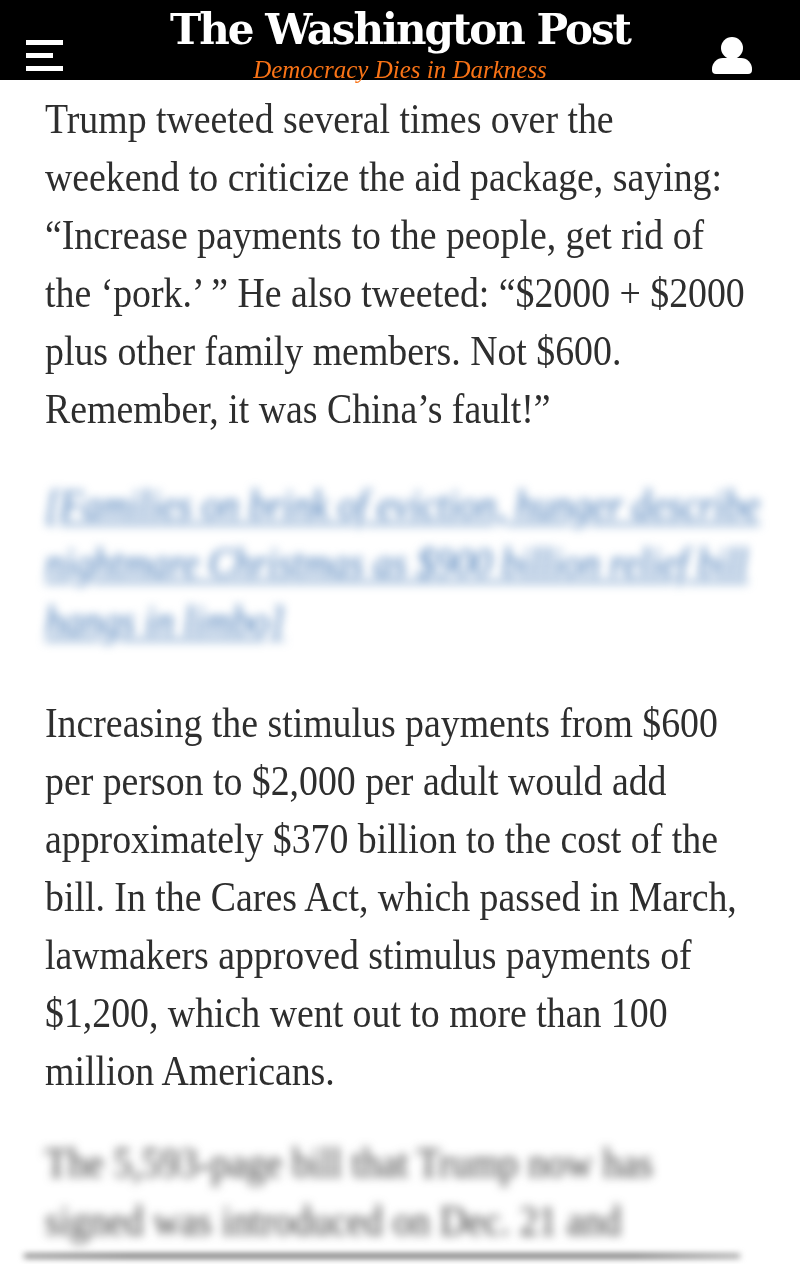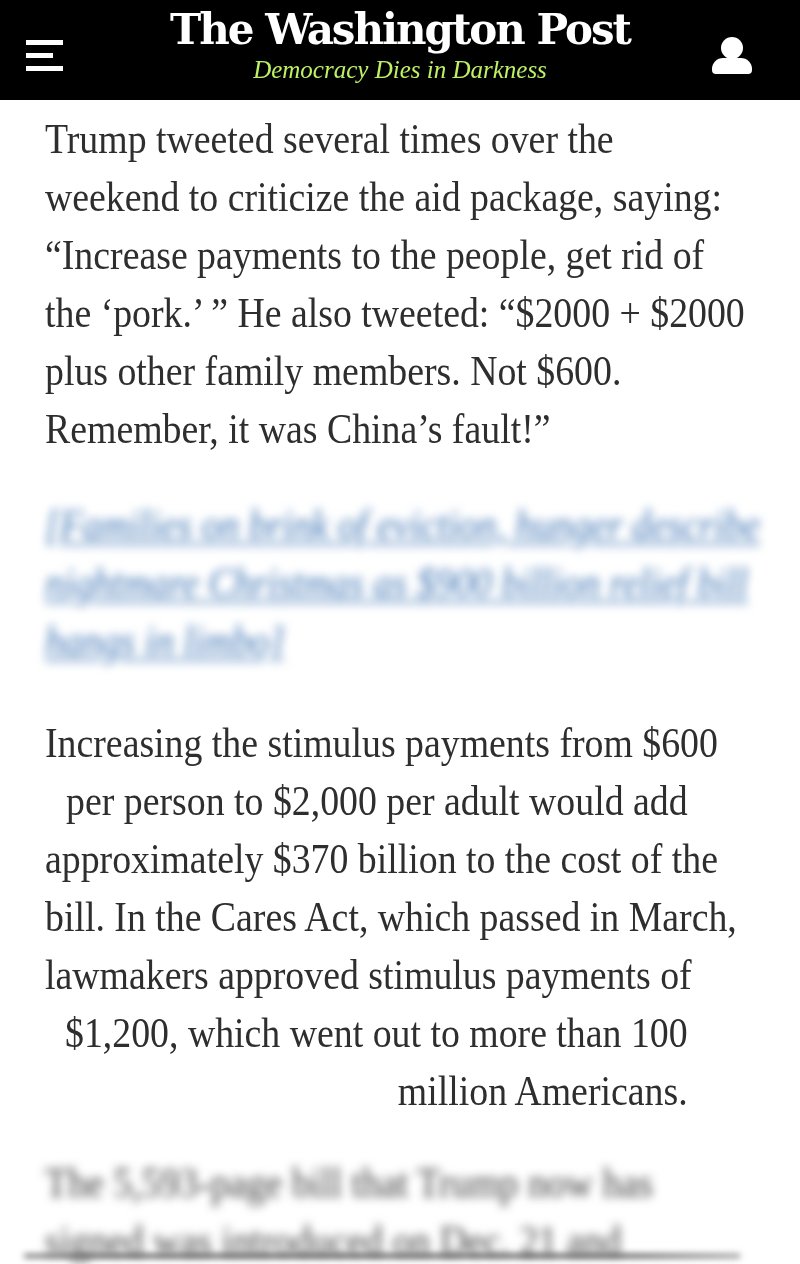--- a/index.html
+++ b/index.html
@@ -8,21 +8,21 @@
     width: 800px; height: 1264px;
     background: #ffffff;
     overflow: hidden;
     font-family: "Liberation Serif", "DejaVu Serif", serif;
     position: relative;
   }
 
   
   .header {
     position: relative;
-    width: 800px; height: 100px;
+    width: 800px; height: 80px;
     background: #000000;
   }
   .menu-btn {
     position: absolute; left: 26px; top: 40px;
     background: none; border: none; padding: 0; cursor: pointer;
   }
   .hamburger { display: block; width: 38px; }
   .hamburger .bar {
     display: block; height: 5px; background: #ffffff; margin-bottom: 8px;
   }
@@ -33,21 +33,21 @@
   .masthead { text-align: center; padding-top: 6px; }
   .wp-logo {
     color: #ffffff;
     font-family: "DejaVu Serif", serif;
     font-weight: bold;
     font-size: 42px;
     line-height: 48px;
     letter-spacing: -2px;
   }
   .tagline {
-    color: #bef264;
+    color: #f97316;
     font-style: italic;
     font-size: 25px;
     line-height: 30px;
     margin-top: 1px;
     font-family: "Liberation Serif", serif;
   }
 
   .profile-btn {
     position: absolute; right: 48px; top: 37px;
     background: none; border: none; padding: 0; cursor: pointer;
@@ -77,21 +77,21 @@
     transform: scaleX(0.9);
     transform-origin: 0 50%;
   }
   .para-link { margin-top: 38px; filter: blur(5px); cursor: pointer; }
   .para-link .line {
     color: #3e74b3;
     font-style: italic;
     text-decoration: underline;
     text-decoration-color: rgba(62,116,179,0.55);
   }
-  .para-stimulus { margin-top: 44px; text-align: right; }
+  .para-stimulus { margin-top: 44px; }
   .para-blurred { margin-top: 34px; filter: blur(5px); }
   .para-blurred .line { color: #3f3f3f; }
 
   
   .bottom-rule {
     position: absolute;
     left: 24px; top: 1254px;
     width: 716px; height: 4px;
     background: linear-gradient(to right, #6a6a6a, #3d3d3d 15%, #3d3d3d 85%, #8a8a8a);
     filter: blur(3px);

